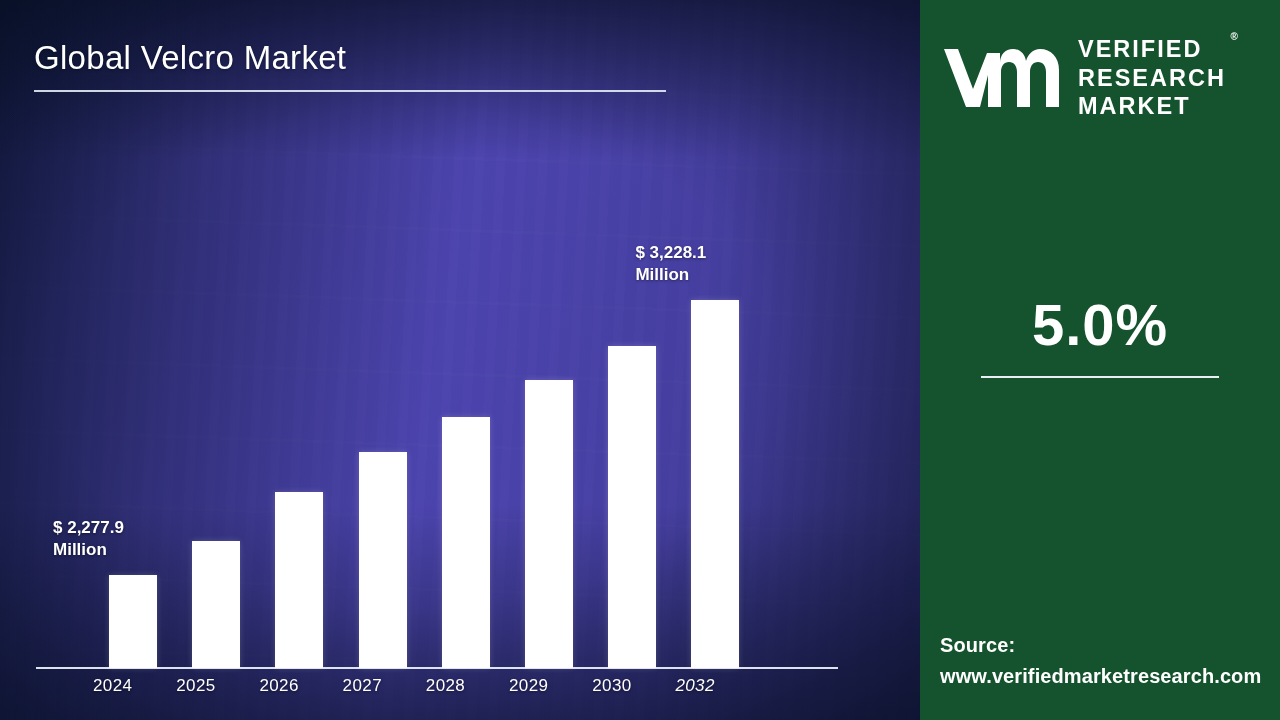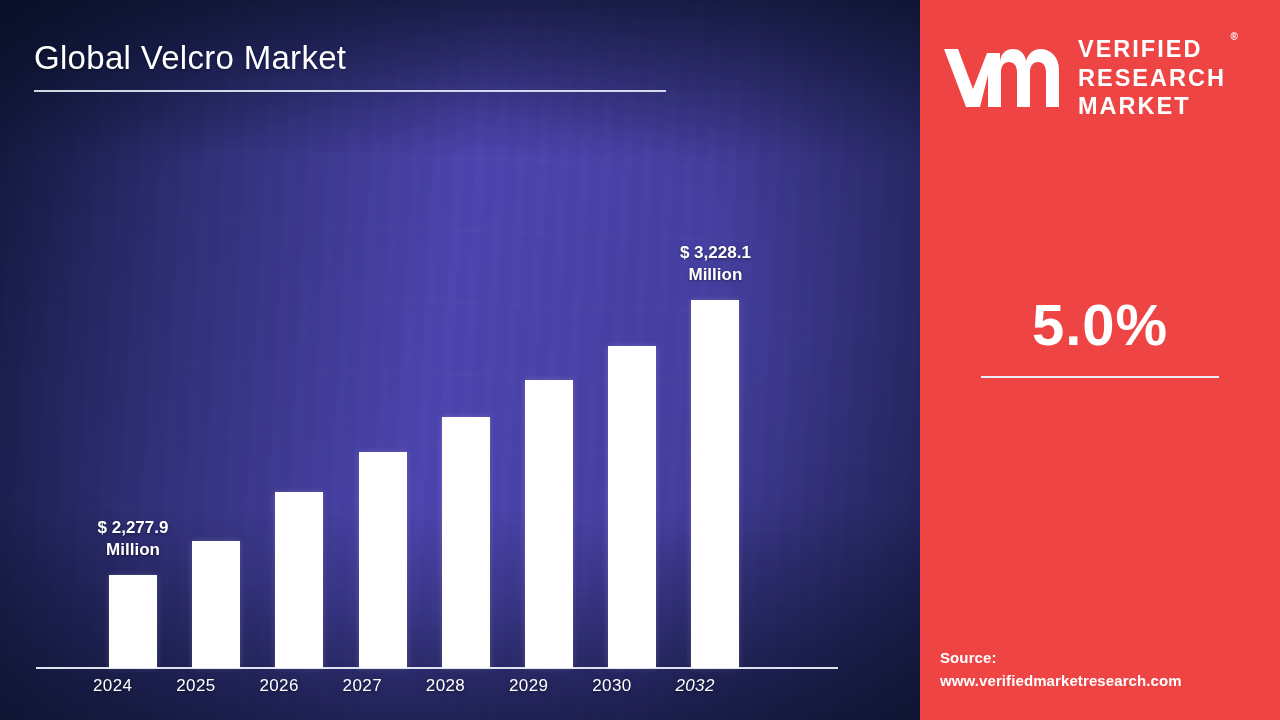--- a/index.html
+++ b/index.html
@@ -117,21 +117,20 @@
   }
   .bar {
     position: absolute;
     bottom: 52px;            
     width: 48px;
     background: #ffffff;
     box-shadow: 0 0 6px rgba(255,255,255,0.18);
   }
   .bar-label {
     position: absolute;
-    text-align: center;
     color: #ffffff;
     font-size: 17px;
     font-weight: 600;
     line-height: 1.32;
     width: 160px;
     text-shadow: 0 1px 3px rgba(0,0,0,0.45);
     pointer-events: none;
   }
   .tick-label {
     position: absolute;
@@ -143,21 +142,21 @@
     font-weight: 400;
     letter-spacing: 0.4px;
     text-shadow: 0 1px 3px rgba(0,0,0,0.45);
   }
 
   
   .brand-panel {
     position: absolute;
     left: 920px; top: 0;
     width: 360px; height: 720px;
-    background: #ef4444;
+    background: #14532d;
   }
   .logo-wrap {
     position: absolute;
     left: 22px; top: 30px;
     width: 318px; height: 96px;
     display: flex;
     align-items: center;
     gap: 14px;
   }
   .logo-mark { width: 122px; height: 66px; flex: none; }
@@ -203,21 +202,21 @@
     font-weight: 400;
     line-height: 1.38;
     letter-spacing: 0.2px;
   }
 
   .source-block {
     position: absolute;
     left: 20px; bottom: 28px;
     width: 330px;
     color: #ffffff;
-    font-size: 15px;
+    font-size: 20px;
     font-weight: 700;
     line-height: 1.55;
     letter-spacing: 0.1px;
   }
 </style>
 </head>
 <body>
 
 <div id="page">
 

